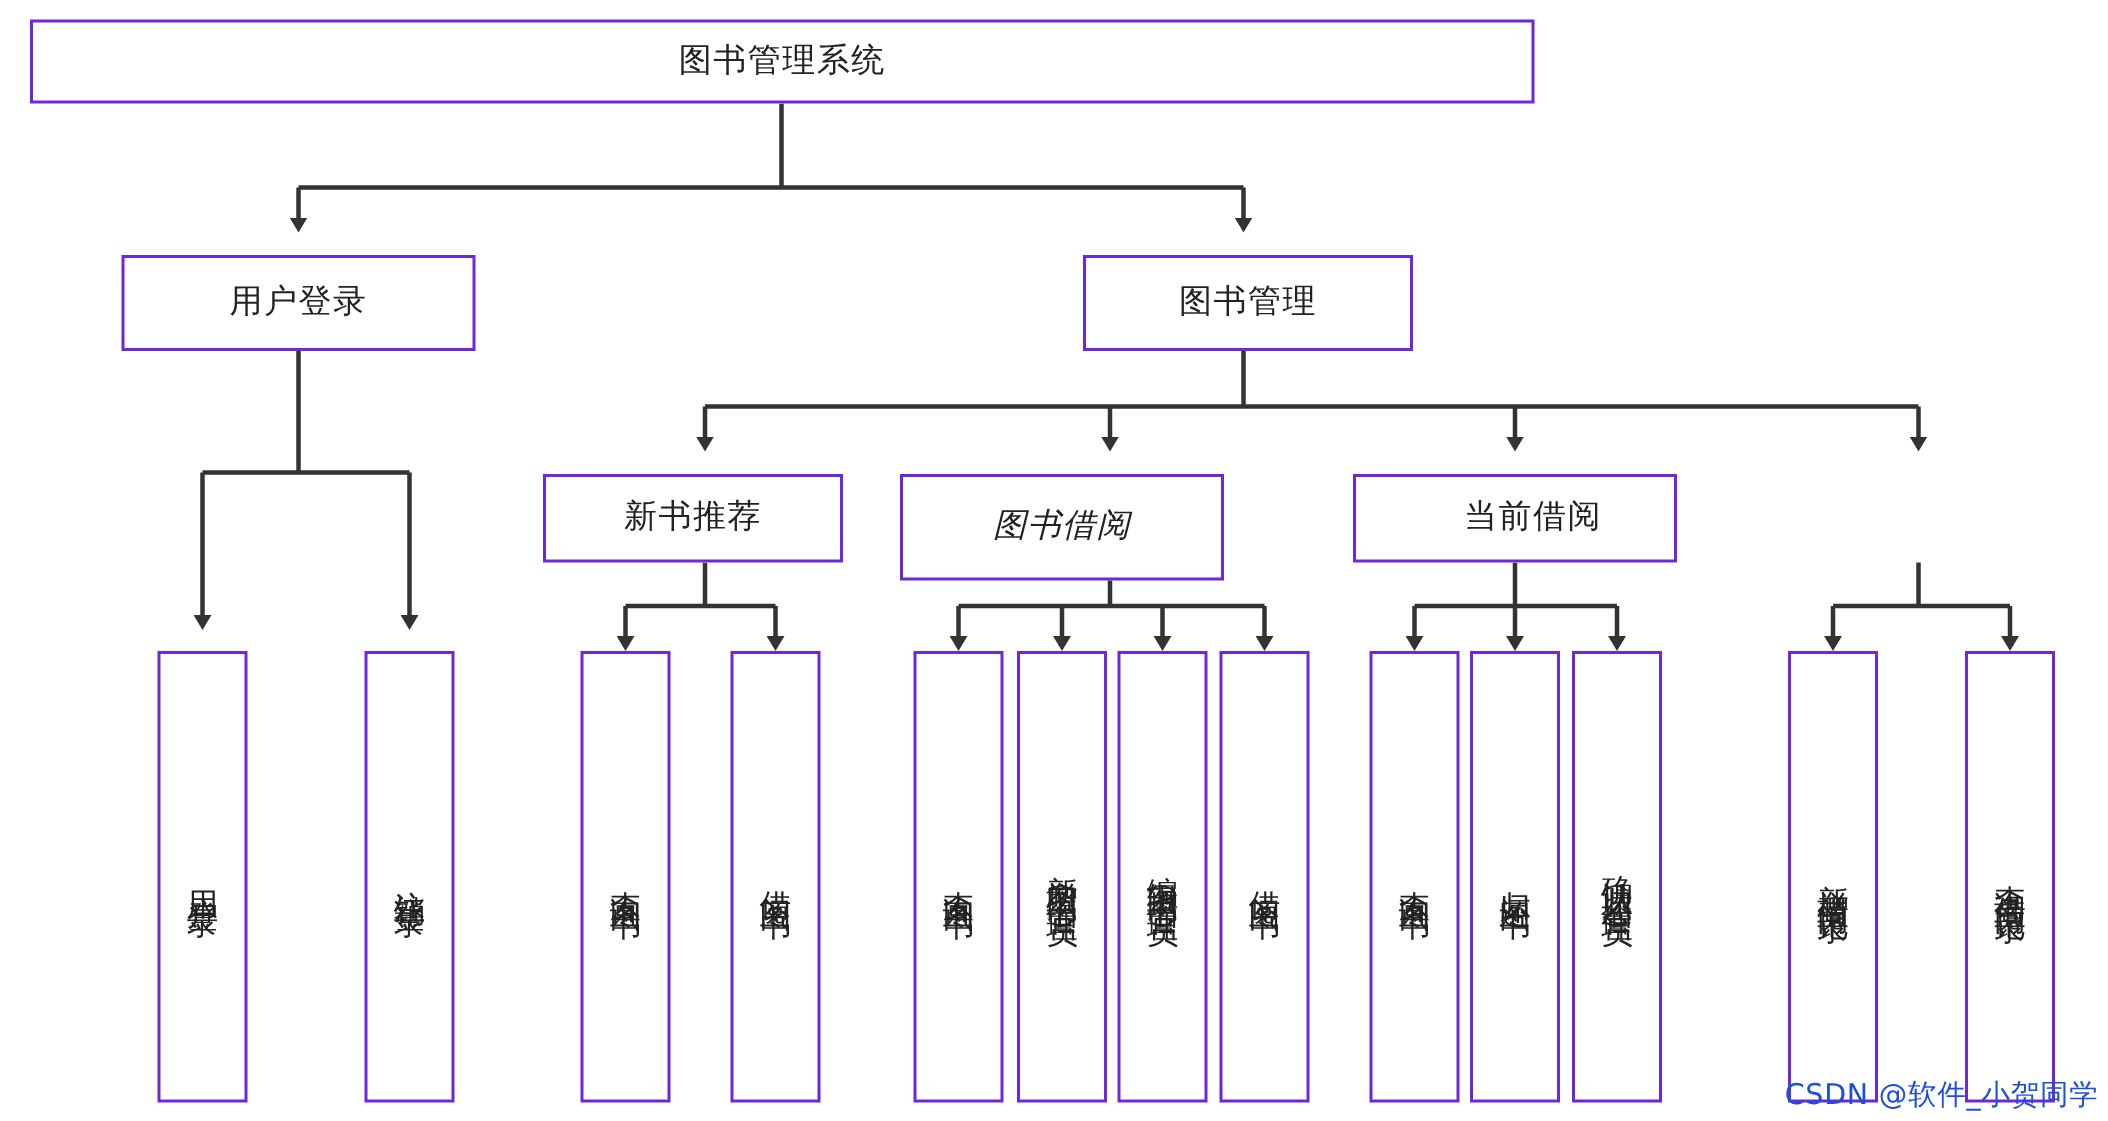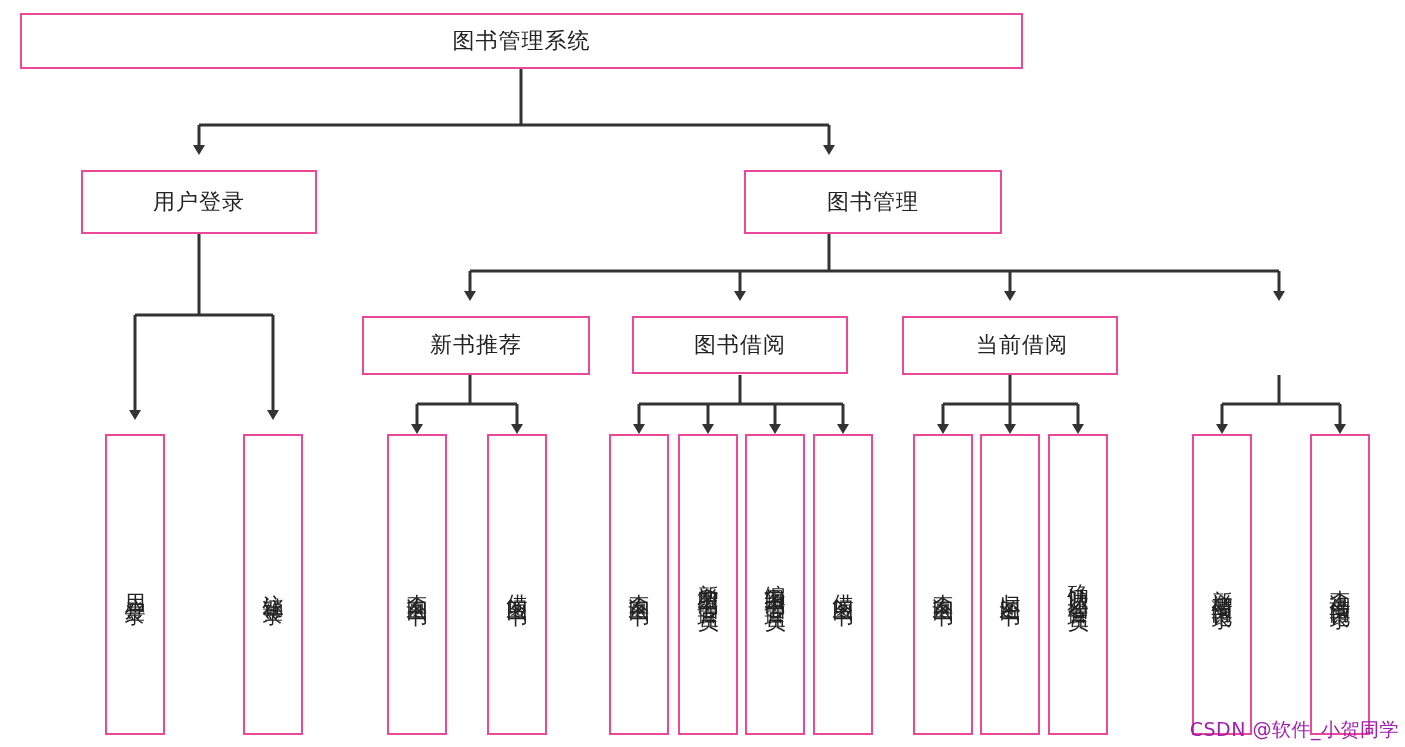--- a/index.html
+++ b/index.html
@@ -22,21 +22,21 @@
     position: absolute;
     left: 0;
     top: 0;
     width: 1405px;
     height: 747px;
   }
   .node {
     position: absolute;
     box-sizing: border-box;
     background: #ffffff;
-    border: 2px solid #ec4899;
+    border: 2px solid #6d28d9;
     display: flex;
     align-items: center;
     justify-content: center;
     color: #222222;
   }
   .node.horizontal {
     font-size: 22px;
     letter-spacing: 1px;
   }
   .node.vertical {
@@ -54,21 +54,21 @@
     letter-spacing: 4px;
     line-height: 1.05;
     text-align: center;
     white-space: nowrap;
   }
   #watermark {
     position: absolute;
     right: 6px;
     bottom: 4px;
     font-size: 19px;
-    color: #a21caf;
+    color: #1d4ed8;
     letter-spacing: 0.5px;
     white-space: nowrap;
     pointer-events: none;
   }
 </style>
 </head>
 <body>
 
 <div id="diagram-root">
 
@@ -123,29 +123,29 @@
   </svg>
 
   <div class="node horizontal" style="left:20px; top:13px; width:1003px; height:56px;">
     <span class="label-h">图书管理系统</span>
   </div>
 
   <div class="node horizontal" style="left:81px; top:170px; width:236px; height:64px;">
     <span class="label-h">用户登录</span>
   </div>
 
-  <div class="node horizontal" style="left:744px; top:170px; width:258px; height:64px;">
+  <div class="node horizontal" style="left:722px; top:170px; width:220px; height:64px;">
     <span class="label-h">图书管理</span>
   </div>
 
-  <div class="node horizontal" style="left:362px; top:316px; width:228px; height:59px;">
+  <div class="node horizontal" style="left:362px; top:316px; width:200px; height:59px;">
     <span class="label-h">新书推荐</span>
   </div>
 
-  <div class="node horizontal" style="left:632px; top:316px; width:216px; height:58px;">
+  <div class="node horizontal" style="left:600px; top:316px; width:216px; height:71px;font-style:italic;">
     <span class="label-h">图书借阅</span>
   </div>
 
   <div class="node horizontal" style="left:902px; top:316px; width:216px; height:59px;padding-left:24px;">
     <span class="label-h">当前借阅</span>
   </div>
 
 
   <div class="node vertical" style="left:105px; top:434px; width:60px; height:301px;">
     <span class="label-v">用户登录</span>

